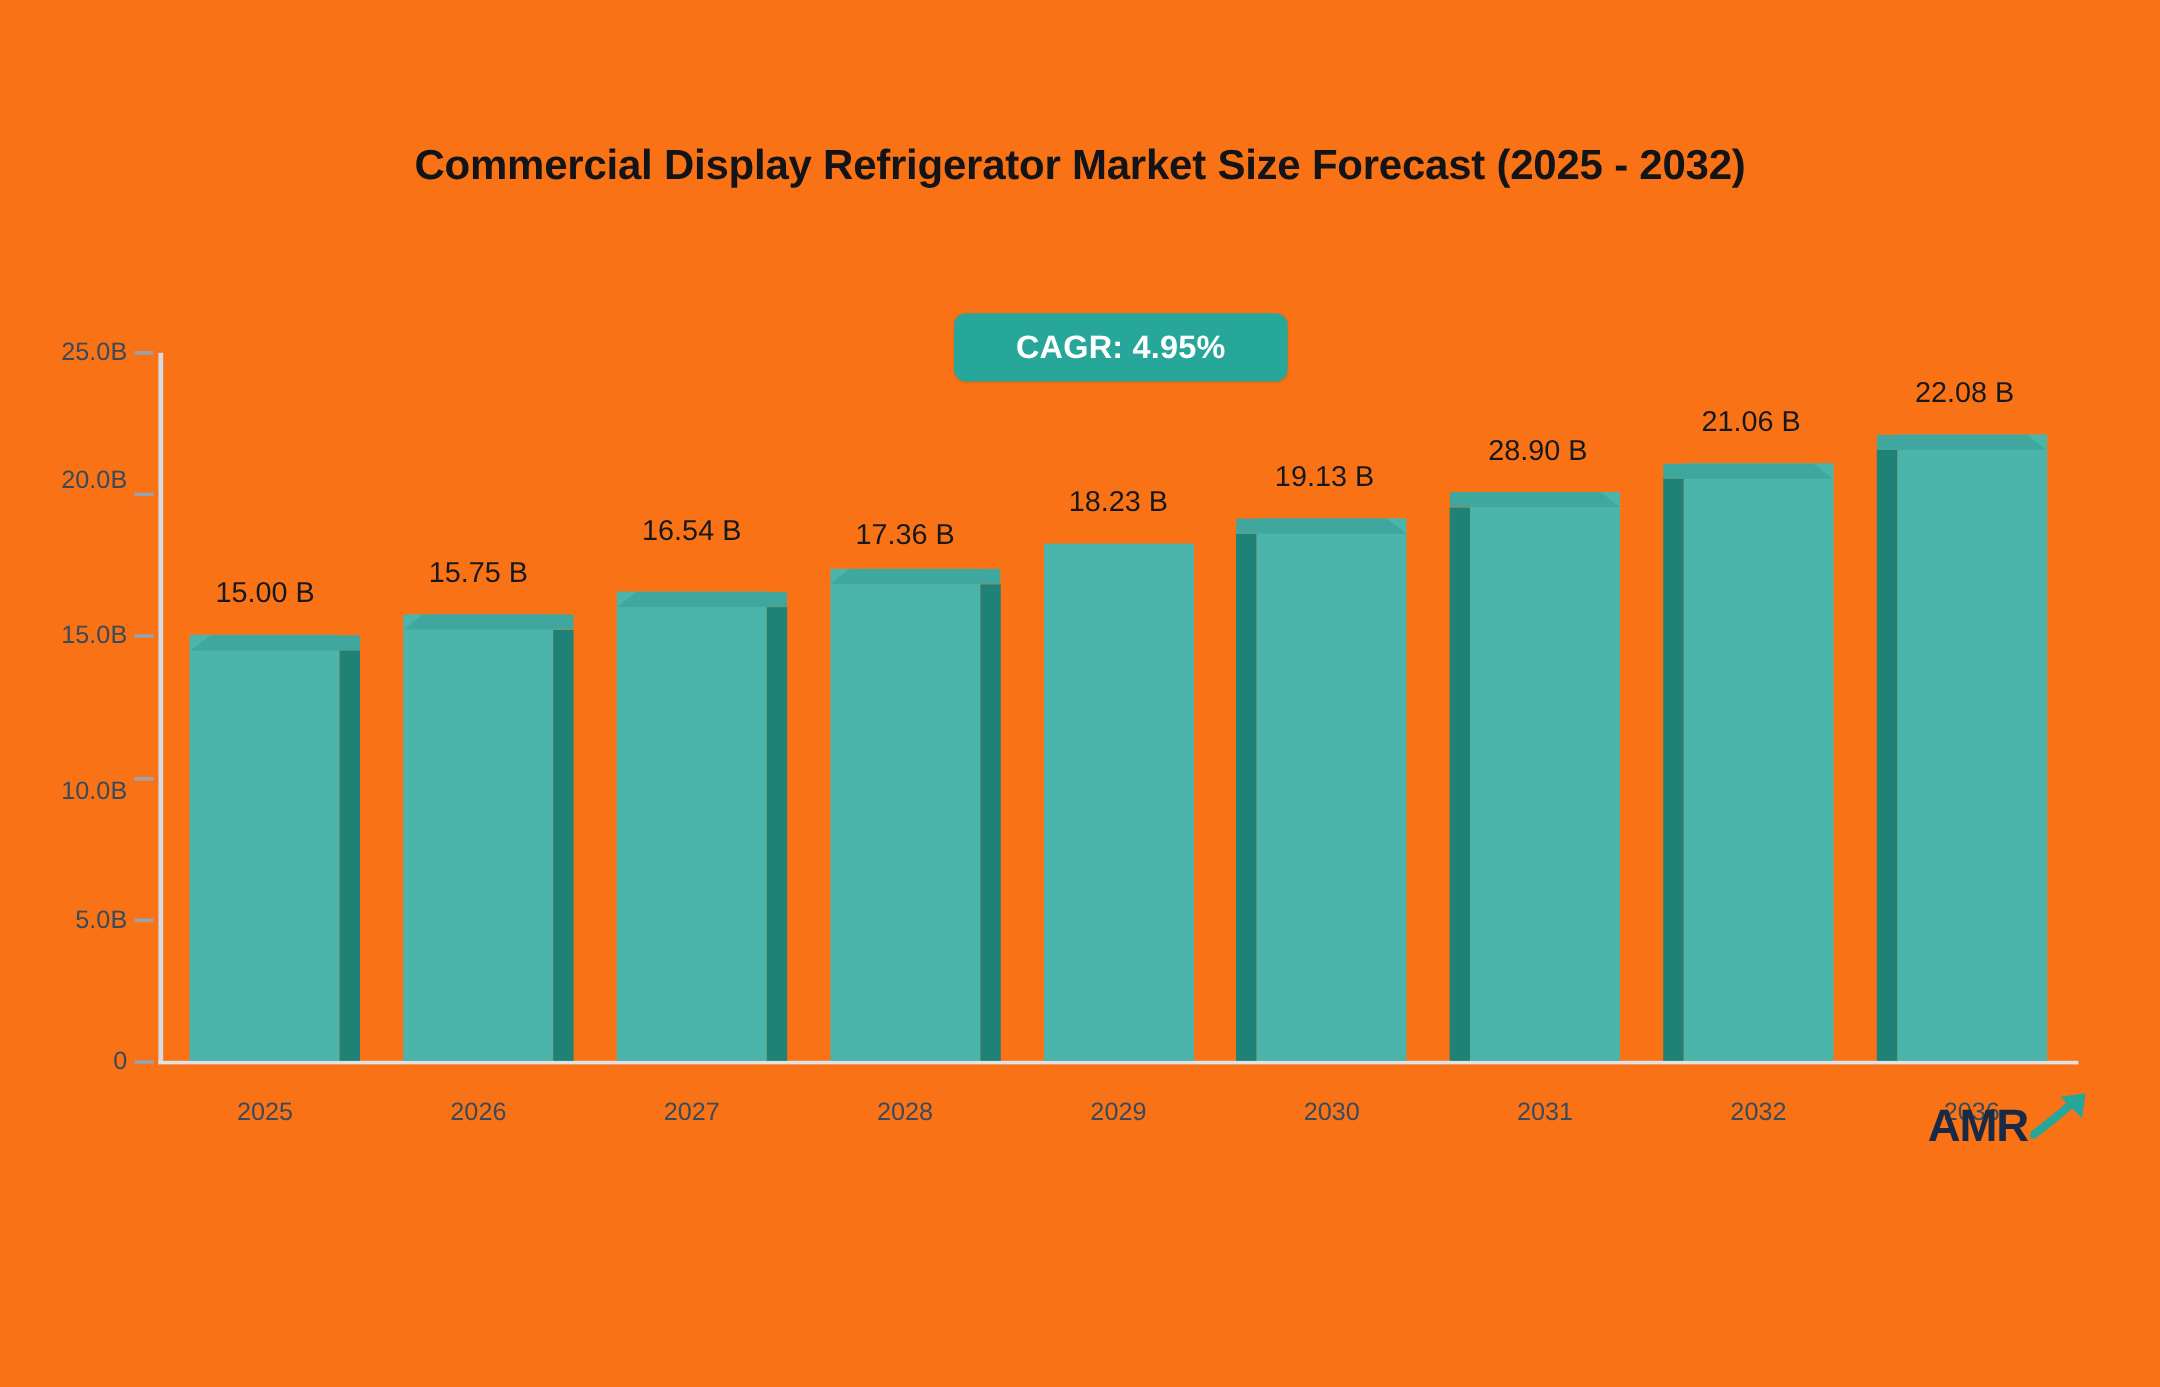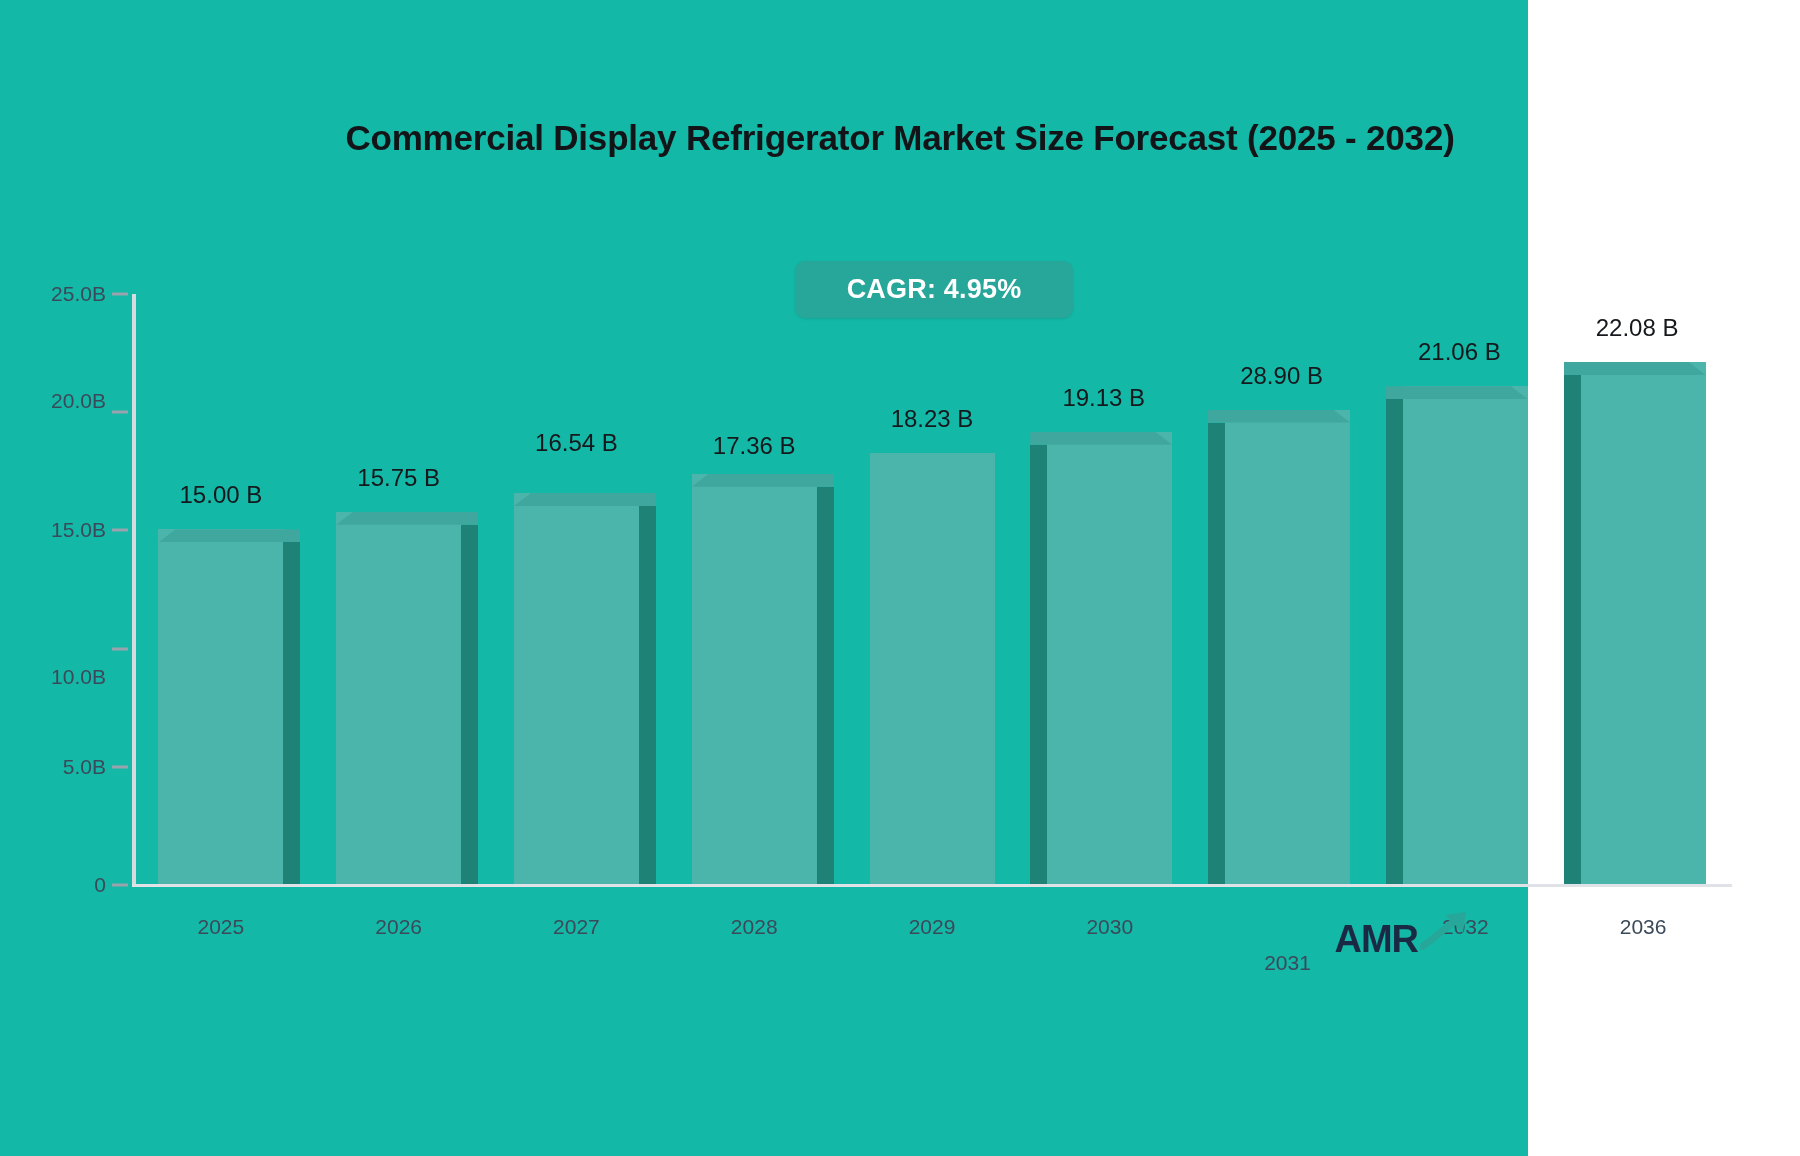--- a/index.html
+++ b/index.html
@@ -2,21 +2,21 @@
 <html><head>
 <meta charset="utf-8">
 <style>
   * { box-sizing: border-box; margin: 0; padding: 0; }
   html, body {
     width: 1800px; height: 1156px;
     background: #ffffff;
     font-family: "Liberation Sans", sans-serif;
     overflow: hidden;
   }
-  .page { position: relative; width: 1528px; height: 1156px; background: #14b8a6; }
+  .page { position: relative; width: 1800px; height: 1156px; background: #f97316; }
 
   
   .title {
     position: absolute; left: 0; top: 118px; width: 1800px;
     text-align: center;
     font-size: 35px; font-weight: bold; color: #121418;
     letter-spacing: -0.2px;
   }
   .subtitle {
     position: absolute; left: 0; top: 176px; width: 1800px;
@@ -132,21 +132,21 @@
 
   <div class="title">Commercial Display Refrigerator Market Size Forecast (2025 - 2032)</div>
 
   <div class="cagr-badge">CAGR: 4.95%</div>
 
   <div id="yticks">
       <div class="ytick" style="top: 885px;">0</div>
       <div class="ytick-dash" style="top: 885px;"></div>
       <div class="ytick" style="top: 766.8px;">5.0B</div>
       <div class="ytick-dash" style="top: 766.8px;"></div>
-      <div class="ytick" style="top: 677px;">10.0B</div>
+      <div class="ytick" style="top: 660px;">10.0B</div>
       <div class="ytick-dash" style="top: 648.6px;"></div>
       <div class="ytick" style="top: 530.4px;">15.0B</div>
       <div class="ytick-dash" style="top: 530.4px;"></div>
       <div class="ytick" style="top: 401px;">20.0B</div>
       <div class="ytick-dash" style="top: 412.2px;"></div>
       <div class="ytick" style="top: 294px;">25.0B</div>
       <div class="ytick-dash" style="top: 294px;"></div>
     </div>
 
   <div class="plot">
@@ -226,21 +226,21 @@
       </div>
   </div>
 
   <div id="xticks">
       <div class="xtick" style="left: 120.889px; top: 915px;">2025</div>
       <div class="xtick" style="left: 298.667px; top: 915px;">2026</div>
       <div class="xtick" style="left: 476.444px; top: 915px;">2027</div>
       <div class="xtick" style="left: 654.222px; top: 915px;">2028</div>
       <div class="xtick" style="left: 832px; top: 915px;">2029</div>
       <div class="xtick" style="left: 1009.78px; top: 915px;">2030</div>
-      <div class="xtick" style="left: 1187.56px; top: 915px; margin-top: 36px;">2031</div>
+      <div class="xtick" style="left: 1187.56px; top: 915px;">2031</div>
       <div class="xtick" style="left: 1365.33px; top: 915px;">2032</div>
       <div class="xtick" style="left: 1543.11px; top: 915px;">2036</div>
     </div>
 
   <div class="logo">
     <span class="logo-text">AMR</span>
     <span class="logo-arrow">
       <svg width="52" height="40" viewBox="0 0 52 40">
         <path d="M4 36 L30 12 L30 24 L48 3 L48 22 L33 22 L33 12" fill="none" stroke="#27a69a" stroke-width="0"></path>
         <path d="M2 37 C14 28 24 20 34 11" stroke="#27a69a" stroke-width="7" fill="none" stroke-linecap="round"></path>

